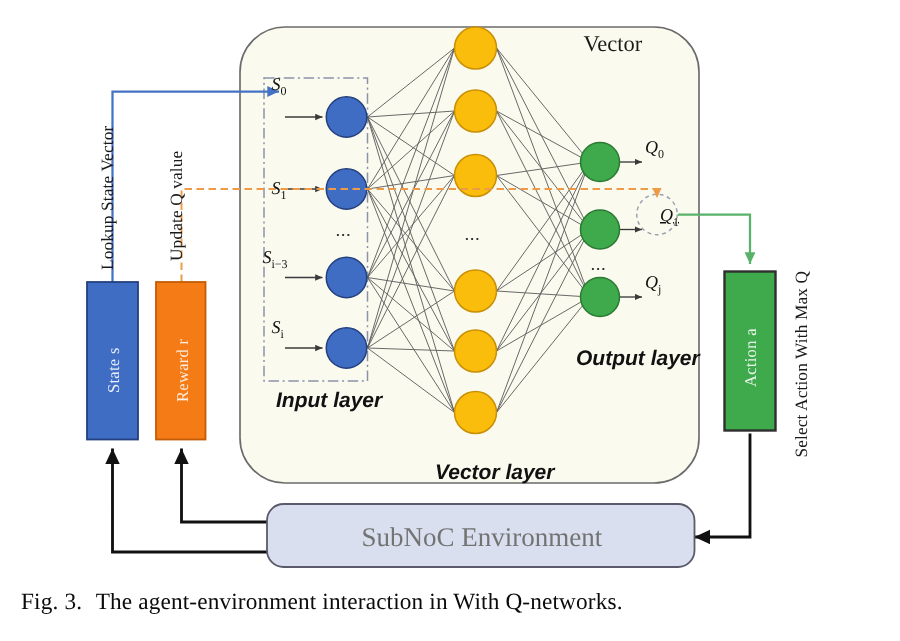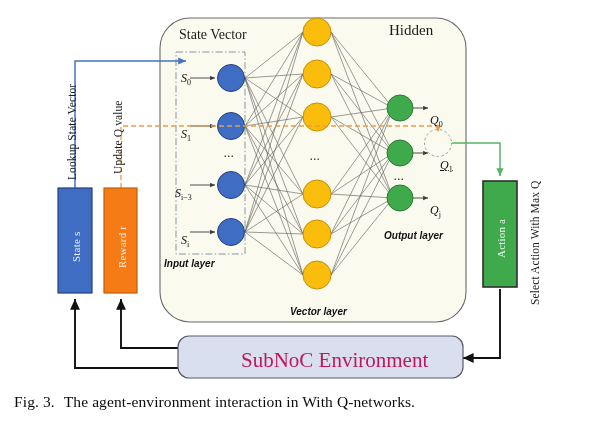--- a/index.html
+++ b/index.html
@@ -30,47 +30,46 @@
     position:absolute;
     font-family:"Liberation Serif",serif;
     color:#1a1a1a;
     white-space:nowrap;
   }
   .layerlab{
     position:absolute;
     font-family:"Liberation Sans",sans-serif;
     font-style:italic;
     font-weight:bold;
-    font-size:10px;
+    font-size:14px;
     color:#111;
     white-space:nowrap;
   }
   .mathlab{
     position:absolute;
     font-family:"Liberation Serif",serif;
     font-style:italic;
     font-size:12px;
     color:#111;
     white-space:nowrap;
-    margin-top:22px;
   }
   .mathlab sub{font-size:8px;font-style:normal;}
   .dots{
     position:absolute;
     font-family:"Liberation Sans",sans-serif;
     font-weight:bold;
     font-size:9px;
     color:#333;
     letter-spacing:1px;
   }
   .envtext{
     position:absolute;
     font-family:"Liberation Serif",serif;
-    font-size:21px;
-    color:#be185d;
+    font-size:18px;
+    color:#737373;
     white-space:nowrap;
   }
   #caption{
     position:absolute;
     left:14px;
     top:393px;
     width:576px;
     font-family:"Liberation Serif",serif;
     font-size:15.5px;
     color:#0b0b0b;
@@ -244,28 +243,27 @@
 
     <g>
       <rect x="483" y="181" width="34" height="106" fill="#3faa4b" stroke="#2f2f2f" stroke-width="1.6"></rect>
     </g>
 
     <g>
       <rect x="178" y="336" width="285" height="42" rx="11" ry="11" fill="#d9dfee" stroke="#5a5a6a" stroke-width="1.2"></rect>
     </g>
   </svg>
 
-  <div class="ttl" style="left:389px;top:22px;font-size:15px;">Hidden</div>
-
-  <div class="ttl" style="left:179px;top:27px;font-size:14px;">State Vector</div>
+  <div class="ttl" style="left:389px;top:22px;font-size:15px;">Vector</div>
+
 
   <div class="mathlab" style="left:181px;top:49px;">
     <span><span>S</span><sub>0</sub></span>
   </div>
-  <div class="mathlab" style="left:181px;top:105px;">
+  <div class="mathlab" style="left:181px;top:118px;">
     <span><span>S</span><sub>1</sub></span>
   </div>
   <div class="mathlab" style="left:175px;top:164px;">
     <span><span>S</span><sub>i−3</sub></span>
   </div>
   <div class="mathlab" style="left:181px;top:211px;">
     <span><span>S</span><sub>i</sub></span>
   </div>
 
   <div class="dots" style="left:224px;top:149px;">...</div>
@@ -277,21 +275,21 @@
   <div class="mathlab" style="left:430px;top:91px;">
     <span><span>Q</span><sub>0</sub></span>
   </div>
   <div class="mathlab" style="left:440px;top:136px;text-decoration:underline;">
     <span><span>Q</span><sub>1</sub></span>
   </div>
   <div class="mathlab" style="left:430px;top:181px;text-align:right;">
     <span><span>Q</span><sub>j</sub></span>
   </div>
 
-  <div class="layerlab" style="left:164px;top:258px;">Input layer</div>
+  <div class="layerlab" style="left:184px;top:258px;">Input layer</div>
   <div class="layerlab" style="left:290px;top:306px;">Vector layer</div>
   <div class="layerlab" style="left:384px;top:230px;">Output layer</div>
 
   <div class="vlabel" style="left:66px;top:180px;transform:rotate(-90deg);">Lookup State Vector</div>
 
   <div class="vlabel" style="left:112px;top:174px;transform:rotate(-90deg);">Update Q value</div>
 
   <div class="vlabel" style="left:529px;top:305px;transform:rotate(-90deg);">Select Action With Max Q</div>
 
   <div class="boxlabel onblue" style="left:70px;top:262px;transform:rotate(-90deg);">State s</div>

